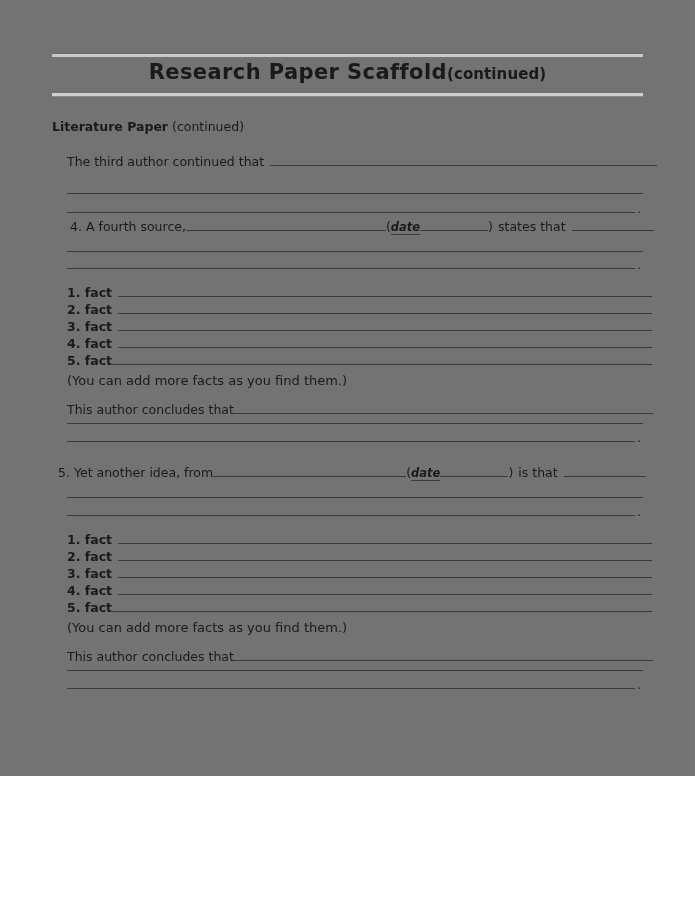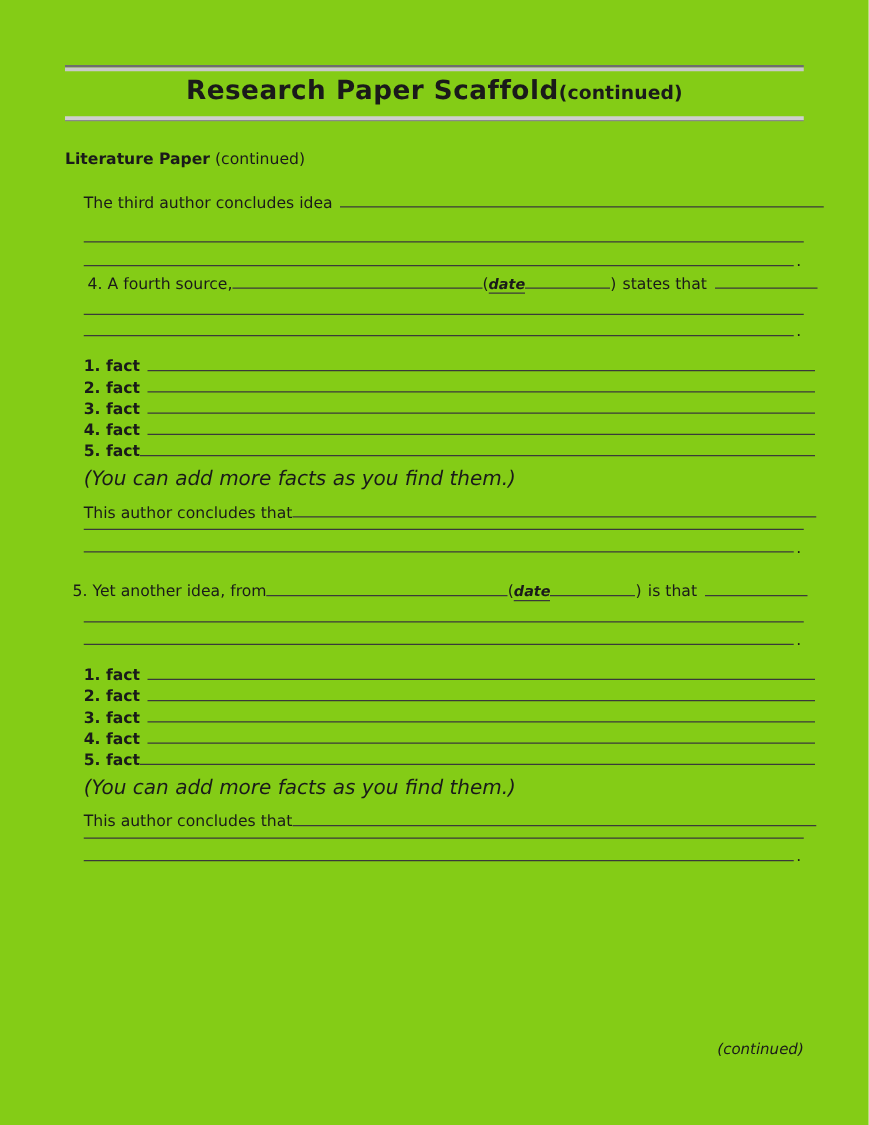--- a/index.html
+++ b/index.html
@@ -3,22 +3,22 @@
 <meta charset="utf-8">
 <style>
   html, body {
     margin: 0;
     padding: 0;
     background: #ffffff;
   }
   .page {
     position: relative;
     width: 695px;
-    height: 900px;
-    background: #84cc16;
+    height: 776px;
+    background: #737373;
     font-family: "DejaVu Sans", sans-serif;
     color: #1a1a1a;
     overflow: hidden;
   }
 
   
   .rule-double {
     position: absolute;
     left: 52px;
     width: 591px;
@@ -132,23 +132,22 @@
   }
   .fact-label {
     display: inline-block;
     vertical-align: baseline;
     font-weight: bold;
   }
 
   .note {
     position: absolute;
     left: 67px;
-    font-size: 16px;
-    white-space: nowrap;
-    font-style: italic;
+    font-size: 13px;
+    white-space: nowrap;
   }
 
   .footer {
     position: absolute;
     left: 0;
     width: 643px;
     text-align: right;
     font-size: 12px;
     font-style: italic;
   }
@@ -170,21 +169,21 @@
   <div class="rule-double rule-bottom">
     <div class="r-thick"></div>
       <div class="r-thin"></div>
   </div>
 
   <div class="section-head">
     <span class="sh-bold">Literature Paper</span><span class="sh-reg"> (continued)</span>
   </div>
 
   <div class="row" style="top:152px; left:67px; width:576px;">
-    <span class="lbl">The third author concludes idea</span><span class="fill" style="width:387px; margin-left:6px;"></span>
+    <span class="lbl">The third author continued that</span><span class="fill" style="width:387px; margin-left:6px;"></span>
   </div>
   <div class="blank-line" style="top:193px; left:67px; width:576px;"></div>
   <div class="blank-line" style="top:212px; left:67px; width:568px;"></div>
   <div class="period" style="top:203px; left:637px;">.</div>
 
   <div class="row" style="top:217px; left:64px; width:591px;">
     <span class="num">4.</span><span class="lbl" style="margin-left:4px;">A fourth source,</span><span class="fill" style="width:200px;"></span><span class="lbl">(</span><span class="ital" style="border-bottom:1.3px solid #3a3a3a;">date</span><span class="fill" style="width:68px;"></span><span class="lbl">)</span><span class="lbl" style="margin-left:5px;">states that</span><span class="fill" style="width:82px; margin-left:6px;"></span>
   </div>
   <div class="blank-line" style="top:251px; left:67px; width:576px;"></div>
   <div class="blank-line" style="top:268px; left:67px; width:568px;"></div>

